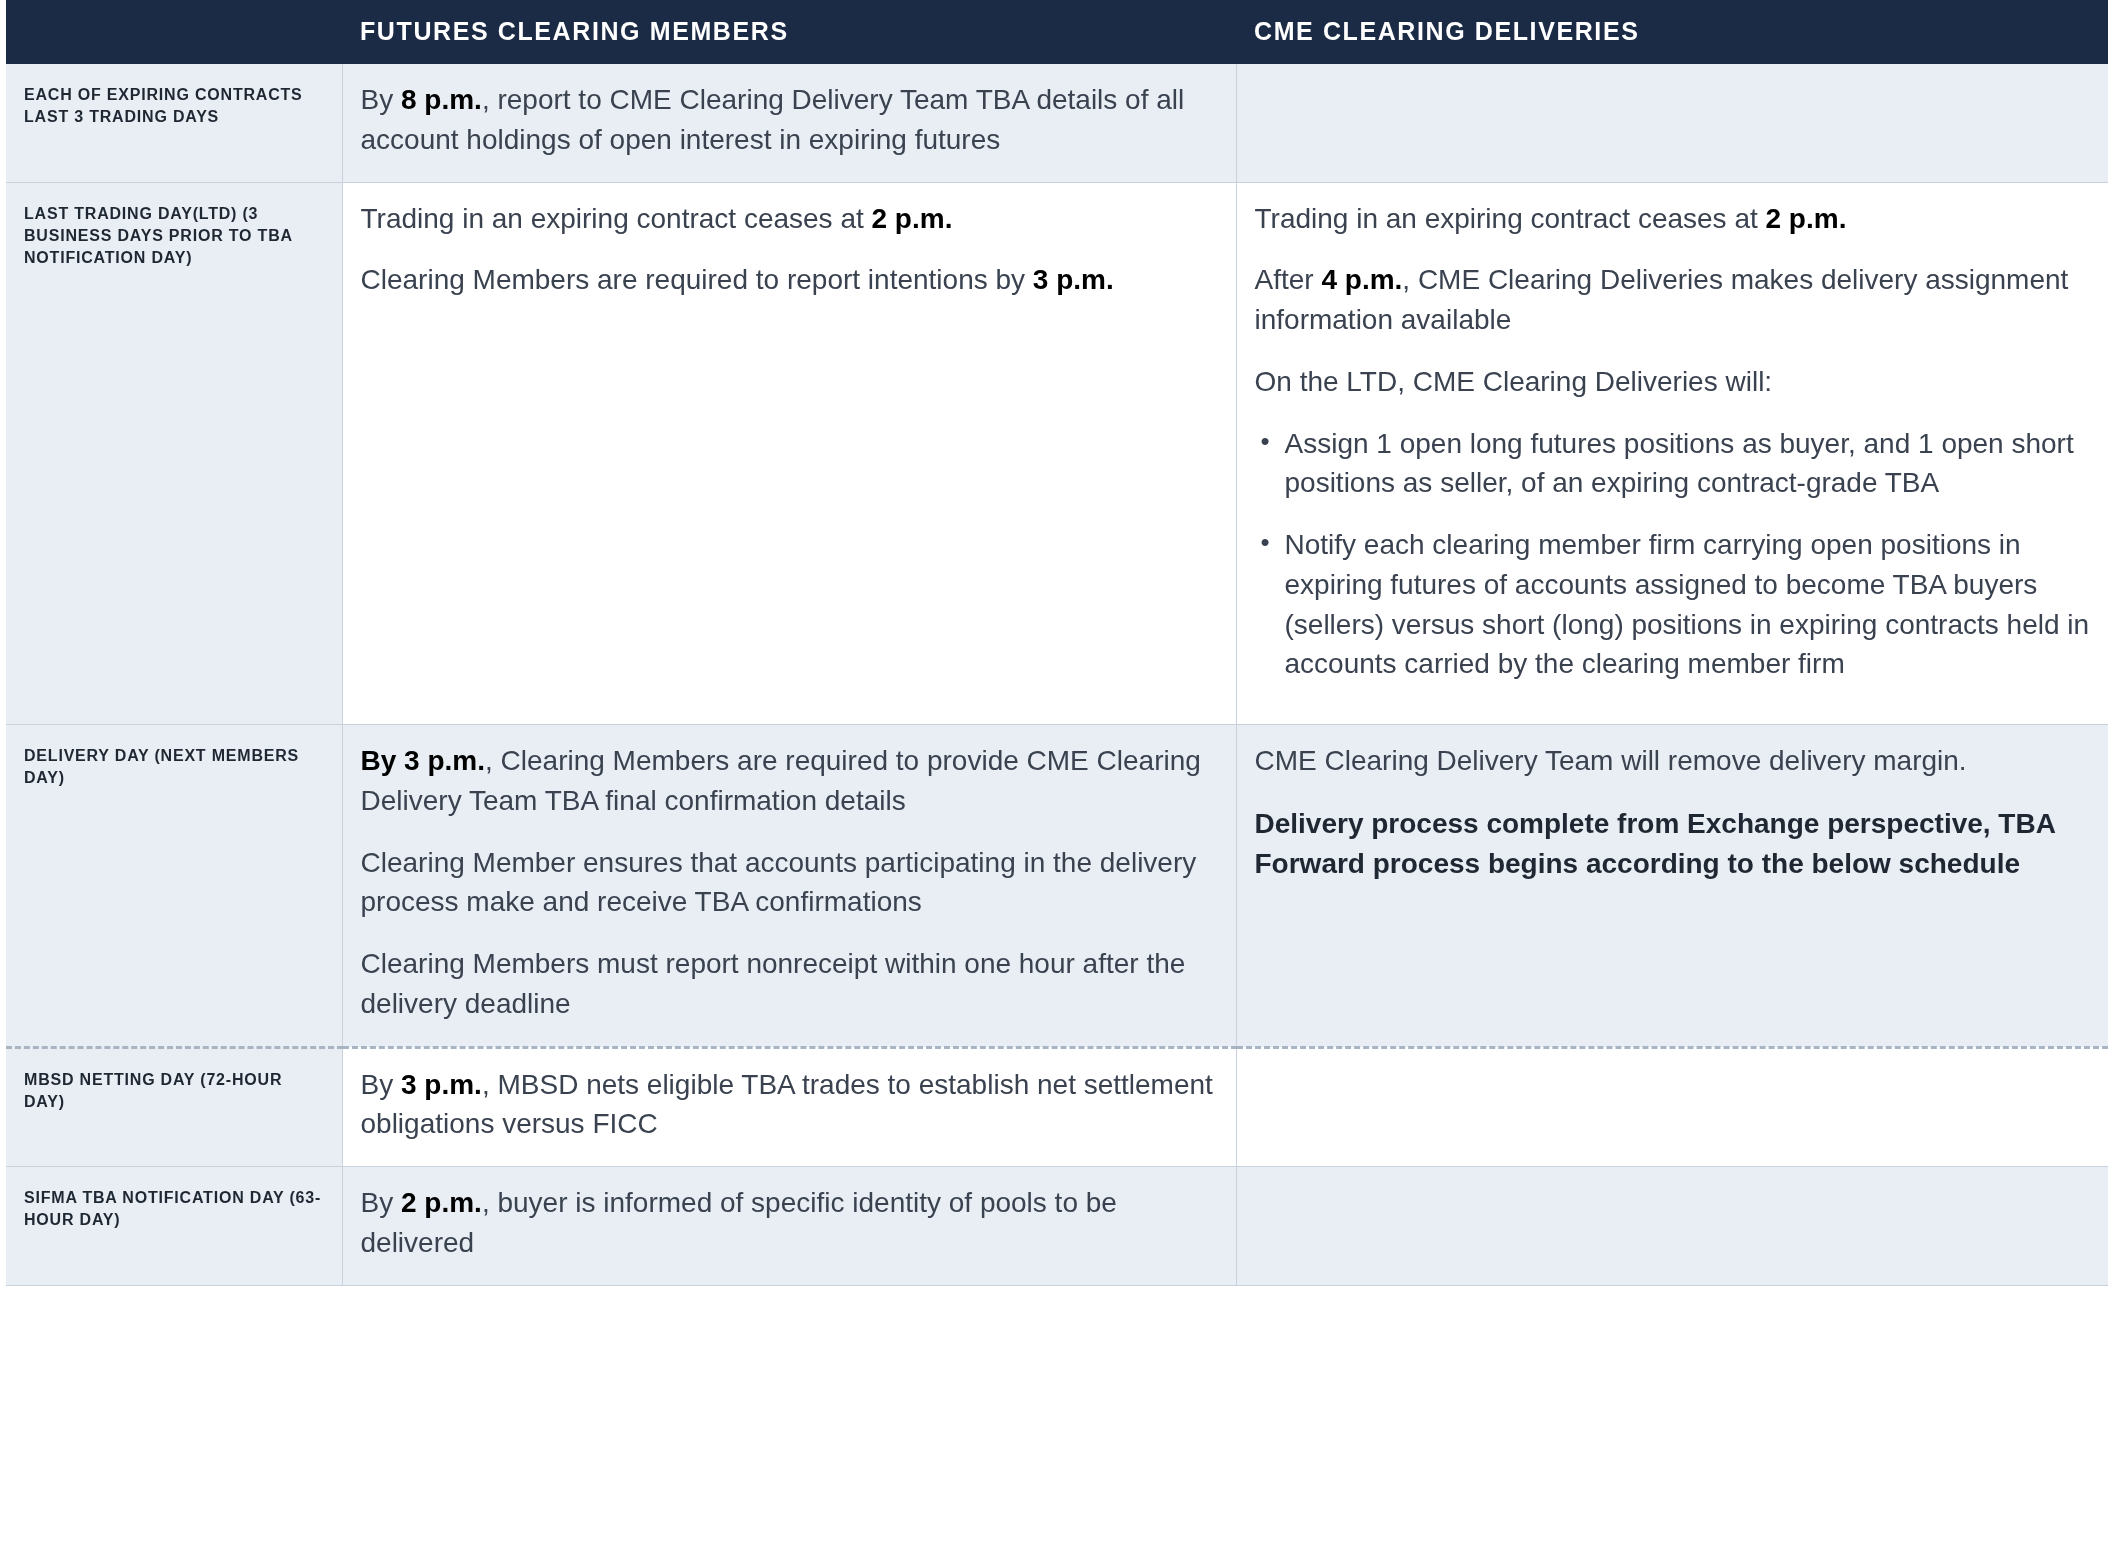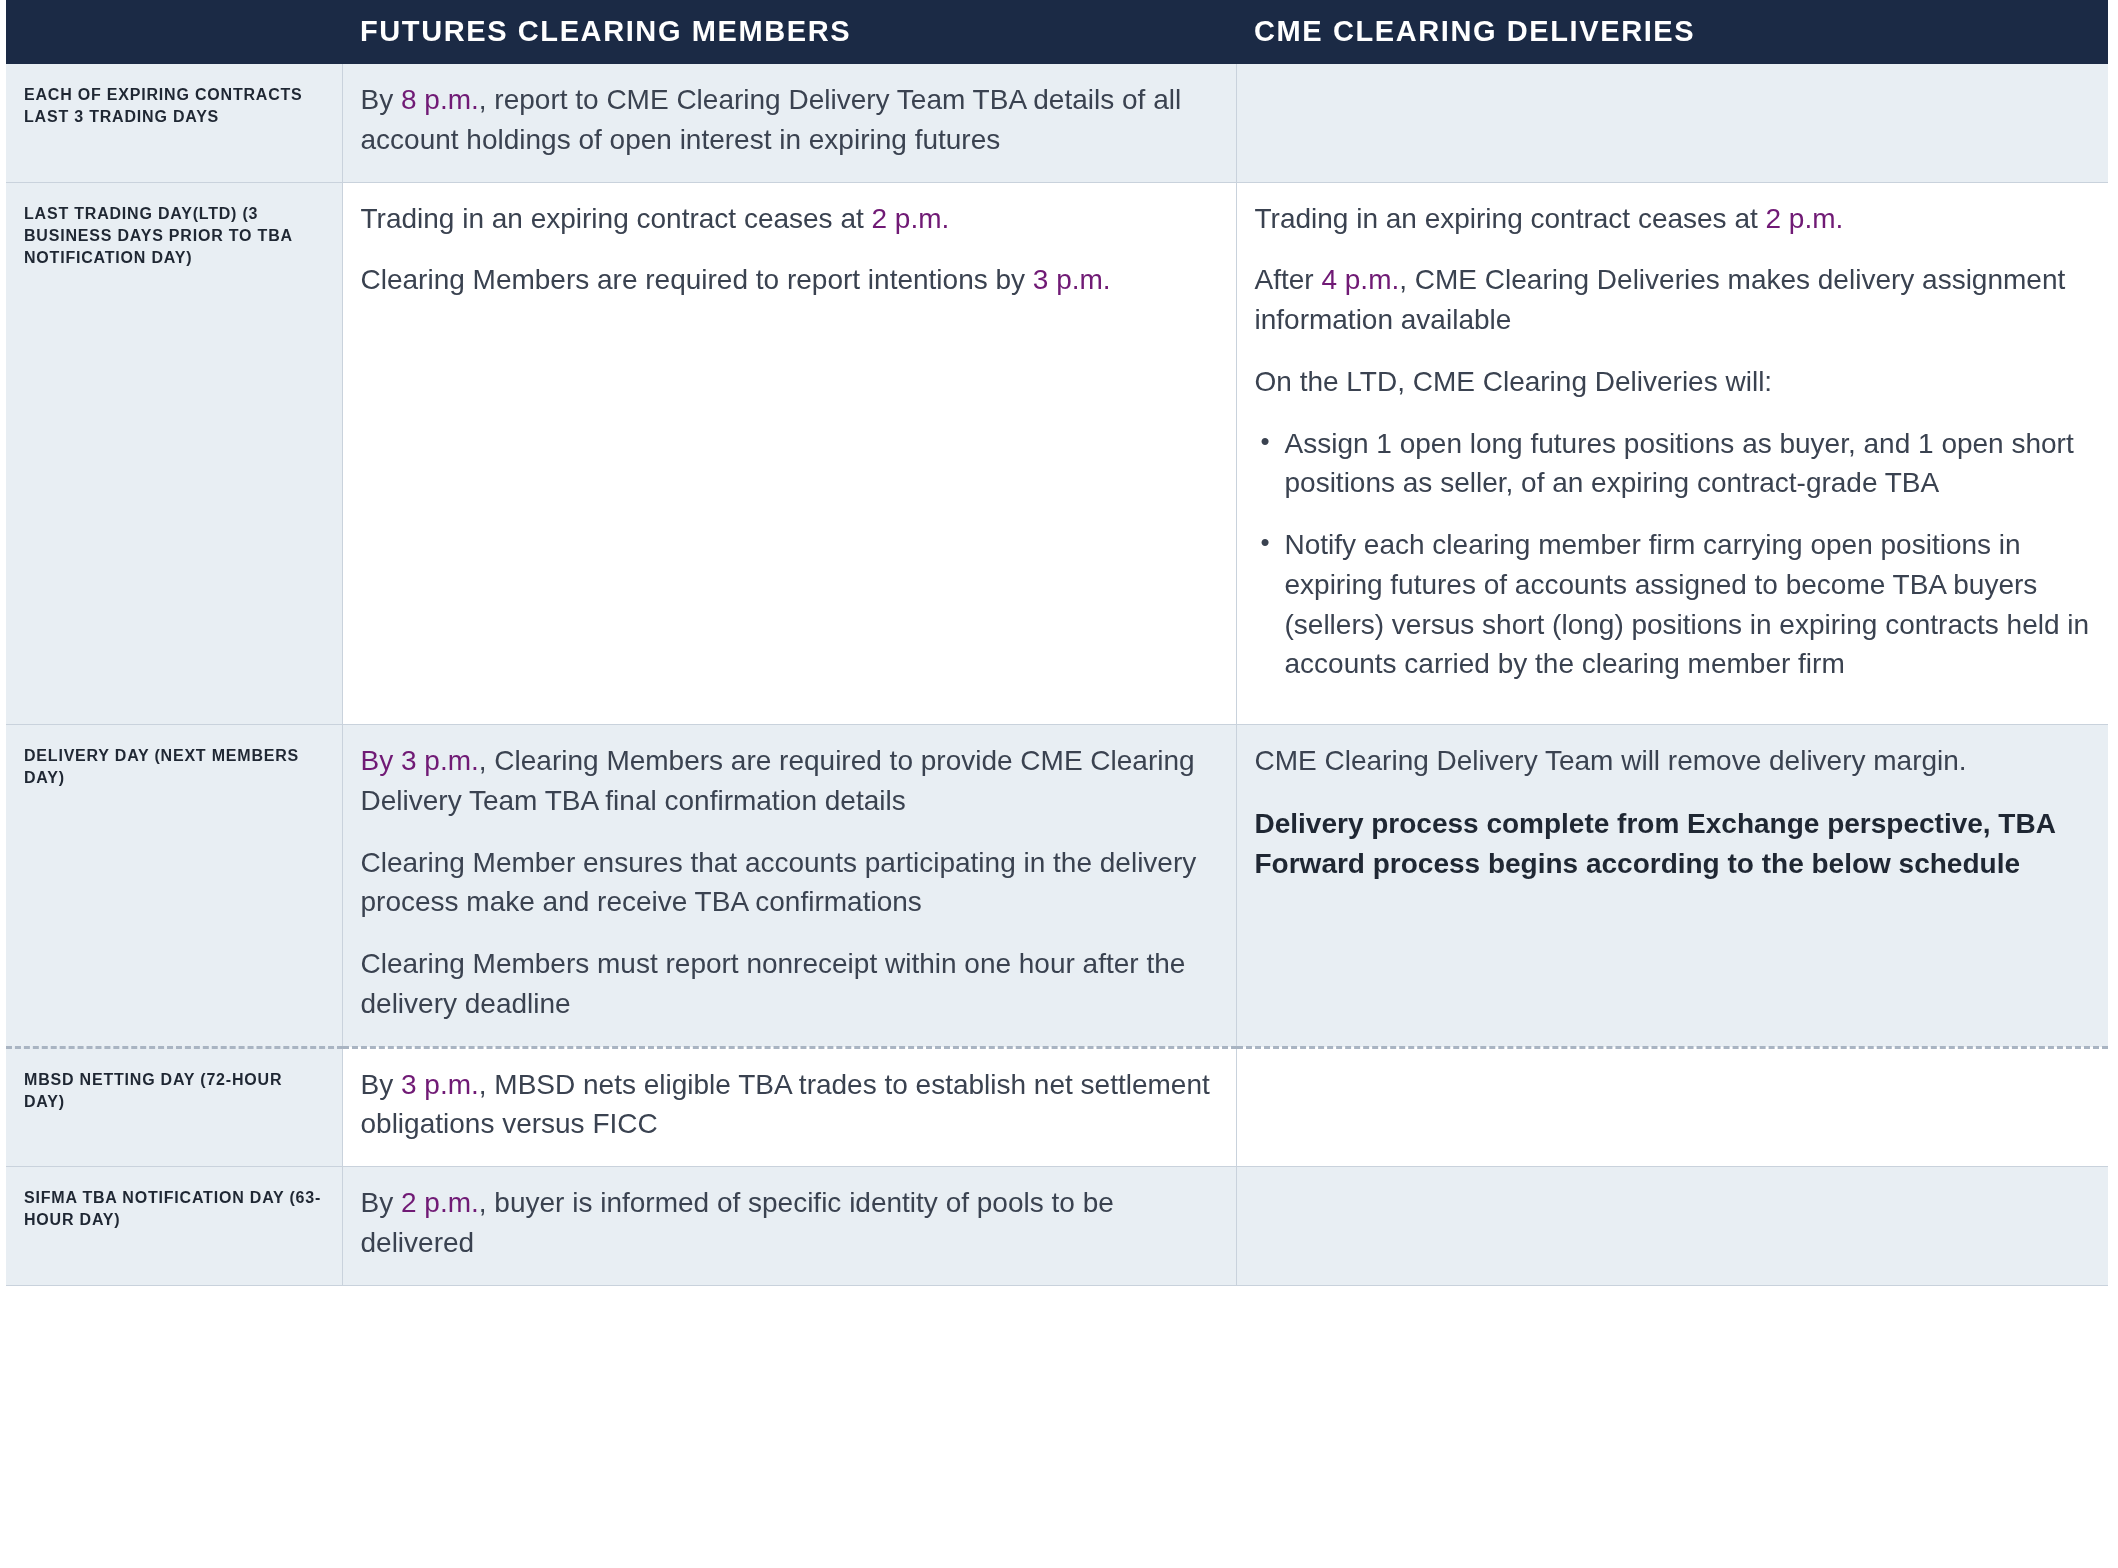--- a/index.html
+++ b/index.html
@@ -27,21 +27,21 @@
   table.schedule col.c0 { width: 336px; }
   table.schedule col.c1 { width: 894px; }
   table.schedule col.c2 { width: 872px; }
 
   
   thead th {
     background: #1b2a45;
     color: #ffffff;
     text-align: left;
     vertical-align: middle;
-    font-size: 29px;
+    font-size: 25px;
     font-weight: bold;
     letter-spacing: 1.6px;
     padding: 14px 18px 16px 18px;
     height: 34px;
     border: 0;
   }
   thead th.blank { padding: 0; }
 
   
   tbody td {
@@ -73,21 +73,21 @@
     font-size: 28px;
     line-height: 1.42;
     color: #3a4250;
     background: #ffffff;
   }
   tbody tr.row-ltd td.body,
   tbody tr.row-ltd td.right { background: #ffffff; }
 
   tbody td p { margin: 0 0 22px 0; }
   tbody td p:last-child { margin-bottom: 0; }
-  tbody td b, tbody td strong { font-weight: normal; color: #701a75; }
+  tbody td b, tbody td strong { font-weight: bold; color: #000000; }
 
   ul.bullets {
     margin: 0;
     padding: 0;
     list-style: none;
   }
   ul.bullets li {
     position: relative;
     padding-left: 30px;
     margin-bottom: 22px;

